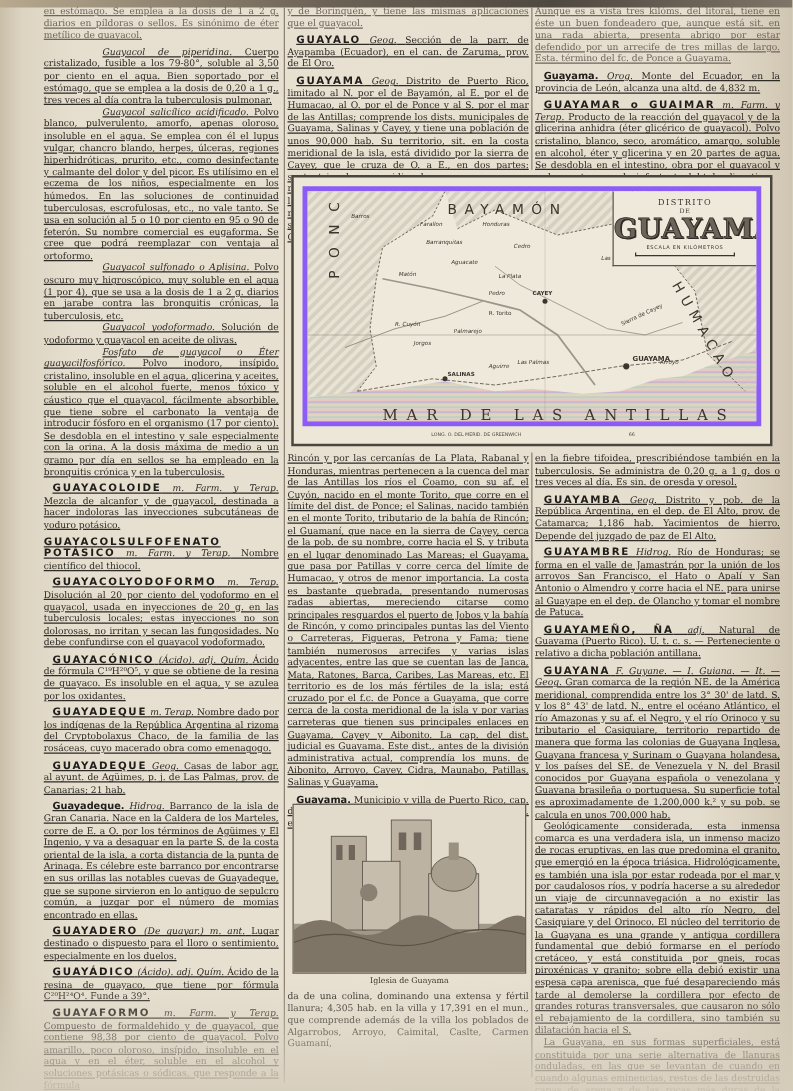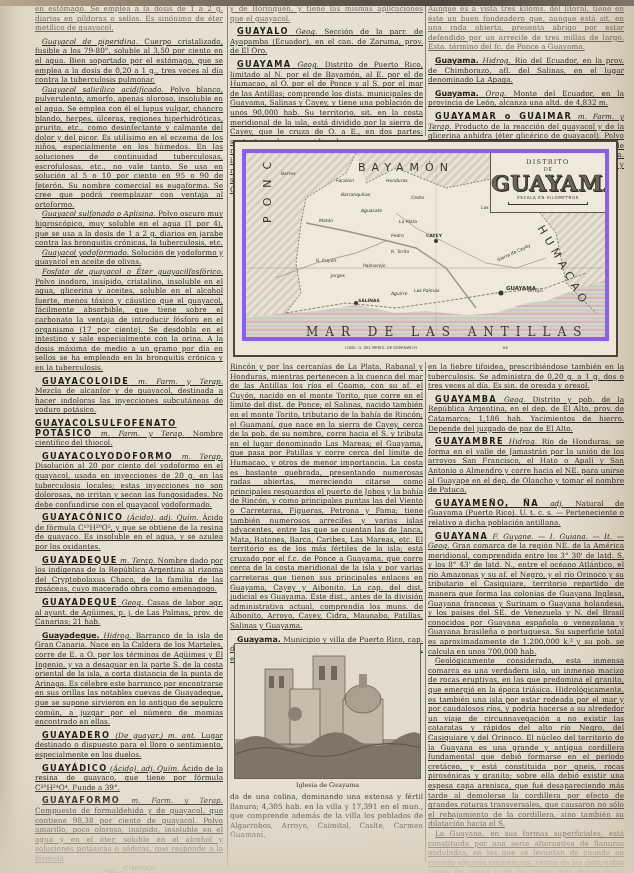--- a/index.html
+++ b/index.html
@@ -26,21 +26,21 @@
   .col1 { left: 35px; width: 188px; }
   .col2 { left: 230px; width: 193px; }
   .col3 { left: 428px; width: 196px; }
   .col2-lower { position: absolute; left: 230px; width: 193px; font-size: 7.3px; line-height: 9.6px; text-align: justify; }
   .col3-lower { position: absolute; left: 428px; width: 196px; font-size: 7.3px; line-height: 9.6px; text-align: justify; }
   .entry { margin-bottom: 4px; }
   .entry p { text-indent: 7px; text-decoration: underline; }
   .hw { font-family: "DejaVu Sans", "Liberation Sans", sans-serif; font-weight: bold; letter-spacing: 1.4px; font-size: 8.2px; color: #1f1c19; }
   .hw-sub { font-family: "DejaVu Sans", "Liberation Sans", sans-serif; font-weight: bold; font-size: 7.8px; color: #1f1c19; }
   .abbr { font-style: italic; }
-  .it { font-style: italic; }
+  .it { font-style: italic; margin-left: 40px; }
   .faded { color: #6e665d; }
   .formula { text-align: center; margin: 3px 0; font-size: 7px; }
   .rule-v { position: absolute; top: 6px; width: 1px; background: #8a8172; }
   
   .map {
     position: absolute; left: 233px; top: 140px; width: 385px; height: 217px;
     border: 2px solid #4b453d; background: #ede7d8; overflow: hidden;
   }
   .map-inner { position: absolute; left: 7px; top: 7px; right: 7px; bottom: 14px; border: 4px solid #8b5cf6; overflow: hidden; background: #efe9db; }
   .map svg { position: absolute; left: 0; top: 0; }
@@ -134,23 +134,20 @@
         <p><span class="hw">GUAYALO</span> <span class="abbr">Geog.</span> <span>Sección de la parr. de Ayapamba (Ecuador), en el can. de Zaruma, prov. de El Oro.</span></p>
       </div>
     <div class="entry">
         <p><span class="hw">GUAYAMA</span> <span class="abbr">Geog.</span> <span>Distrito de Puerto Rico, limitado al N. por el de Bayamón, al E. por el de Humacao, al O. por el de Ponce y al S. por el mar de las Antillas; comprende los dists. municipales de Guayama, Salinas y Cayey, y tiene una población de unos 90,000 hab. Su territorio, sit. en la costa meridional de la isla, está dividido por la sierra de Cayey, que le cruza de O. a E., en dos partes: septentrional y meridional, cuyas aguas van, respectivamente, al océano Atlántico y al mar de las Antillas. A la cuenca del Atlántico pertenece el río de la Plata con sus afs., río que cruza la zona septentrional del país de E. a NO., pasando por Cedro y</span></p>
       </div>
   </div>
 
   <div class="col col3">
     <div class="entry faded">
         <p style="text-indent:0">Aunque es a vista tres kilóms. del litoral, tiene en éste un buen fondeadero que, aunque está sit. en una rada abierta, presenta abrigo por estar defendido por un arrecife de tres millas de largo. Esta. término del fc. de Ponce a Guayama.</p>
-      </div>
-    <div class="entry">
-        <p><span class="hw-sub">Guayama.</span> <span class="abbr">Hidrog.</span> <span>Río del Ecuador, en la prov. de Chimborazo, afl. del Salinas, en el lugar denominado La Apaga.</span></p>
       </div>
     <div class="entry">
         <p><span class="hw-sub">Guayama.</span> <span class="abbr">Orog.</span> <span>Monte del Ecuador, en la provincia de León, alcanza una altd. de 4,832 m.</span></p>
       </div>
     <div class="entry">
         <p><span class="hw">GUAYAMAR o GUAIMAR</span> <span class="abbr">m. Farm. y Terap.</span> <span>Producto de la reacción del guayacol y de la glicerina anhidra (éter glicérico de guayacol). Polvo cristalino, blanco, seco, aromático, amargo, soluble en alcohol, éter y glicerina y en 20 partes de agua. Se desdobla en el intestino, obra por el guayacol y se le reputa como desinfectante del tubo digestivo</span></p>
       </div>
   </div>
 
   <div class="map">

